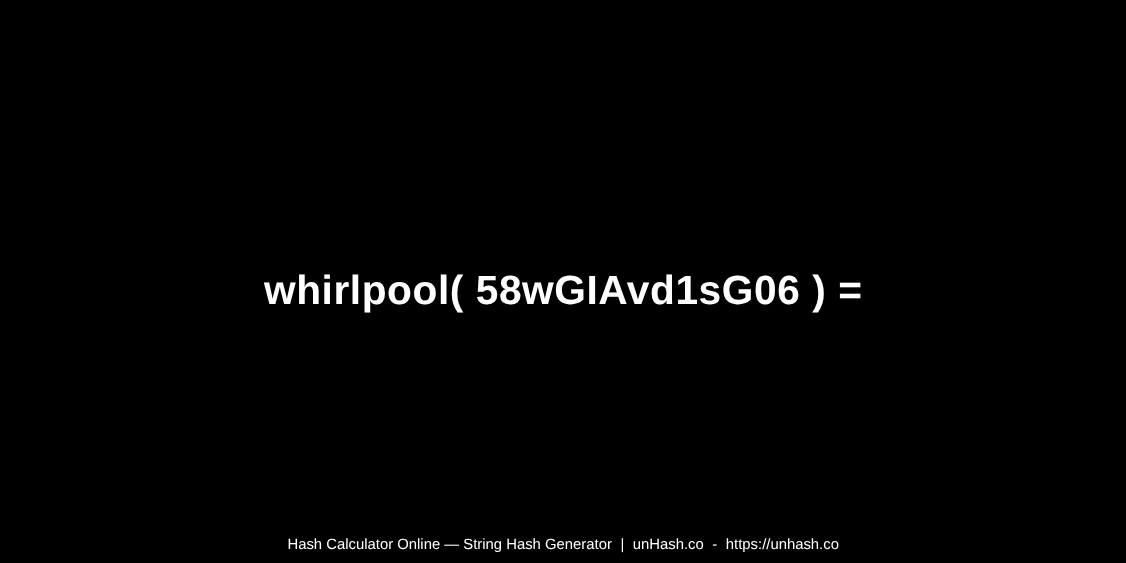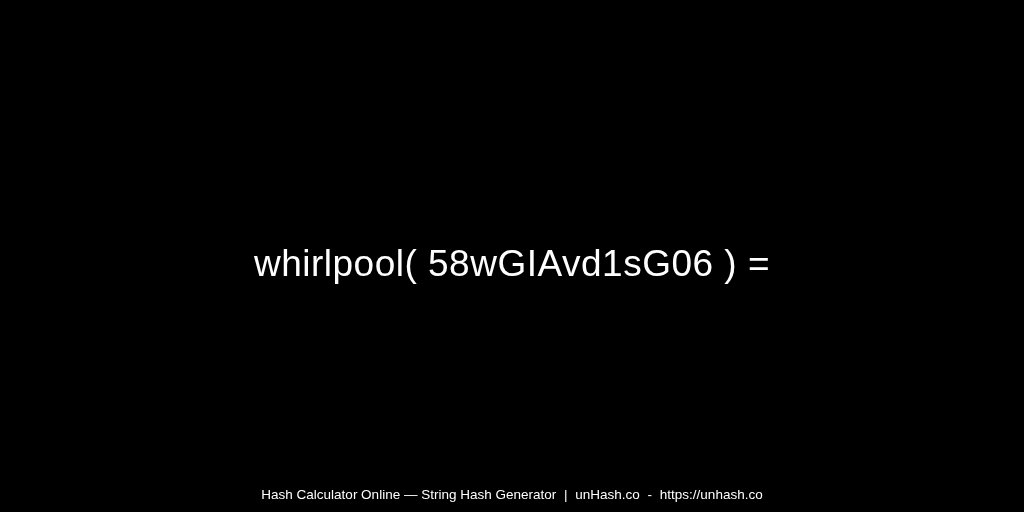--- a/index.html
+++ b/index.html
@@ -24,21 +24,21 @@
       display: flex;
       flex-direction: column;
       justify-content: center;
       align-items: center;
       width: 100%;
       gap: 48px;
       padding-top: 40px;
     }
     .hash-expression {
       font-size: 37px;
-      font-weight: normal;
+      font-weight: bold;
       text-align: left;
       letter-spacing: 0.5px;
     }
     .hash-output {
       font-size: 13px;
       font-weight: normal;
       text-align: center;
       letter-spacing: 0.3px;
       word-break: break-all;
       max-width: 960px;

